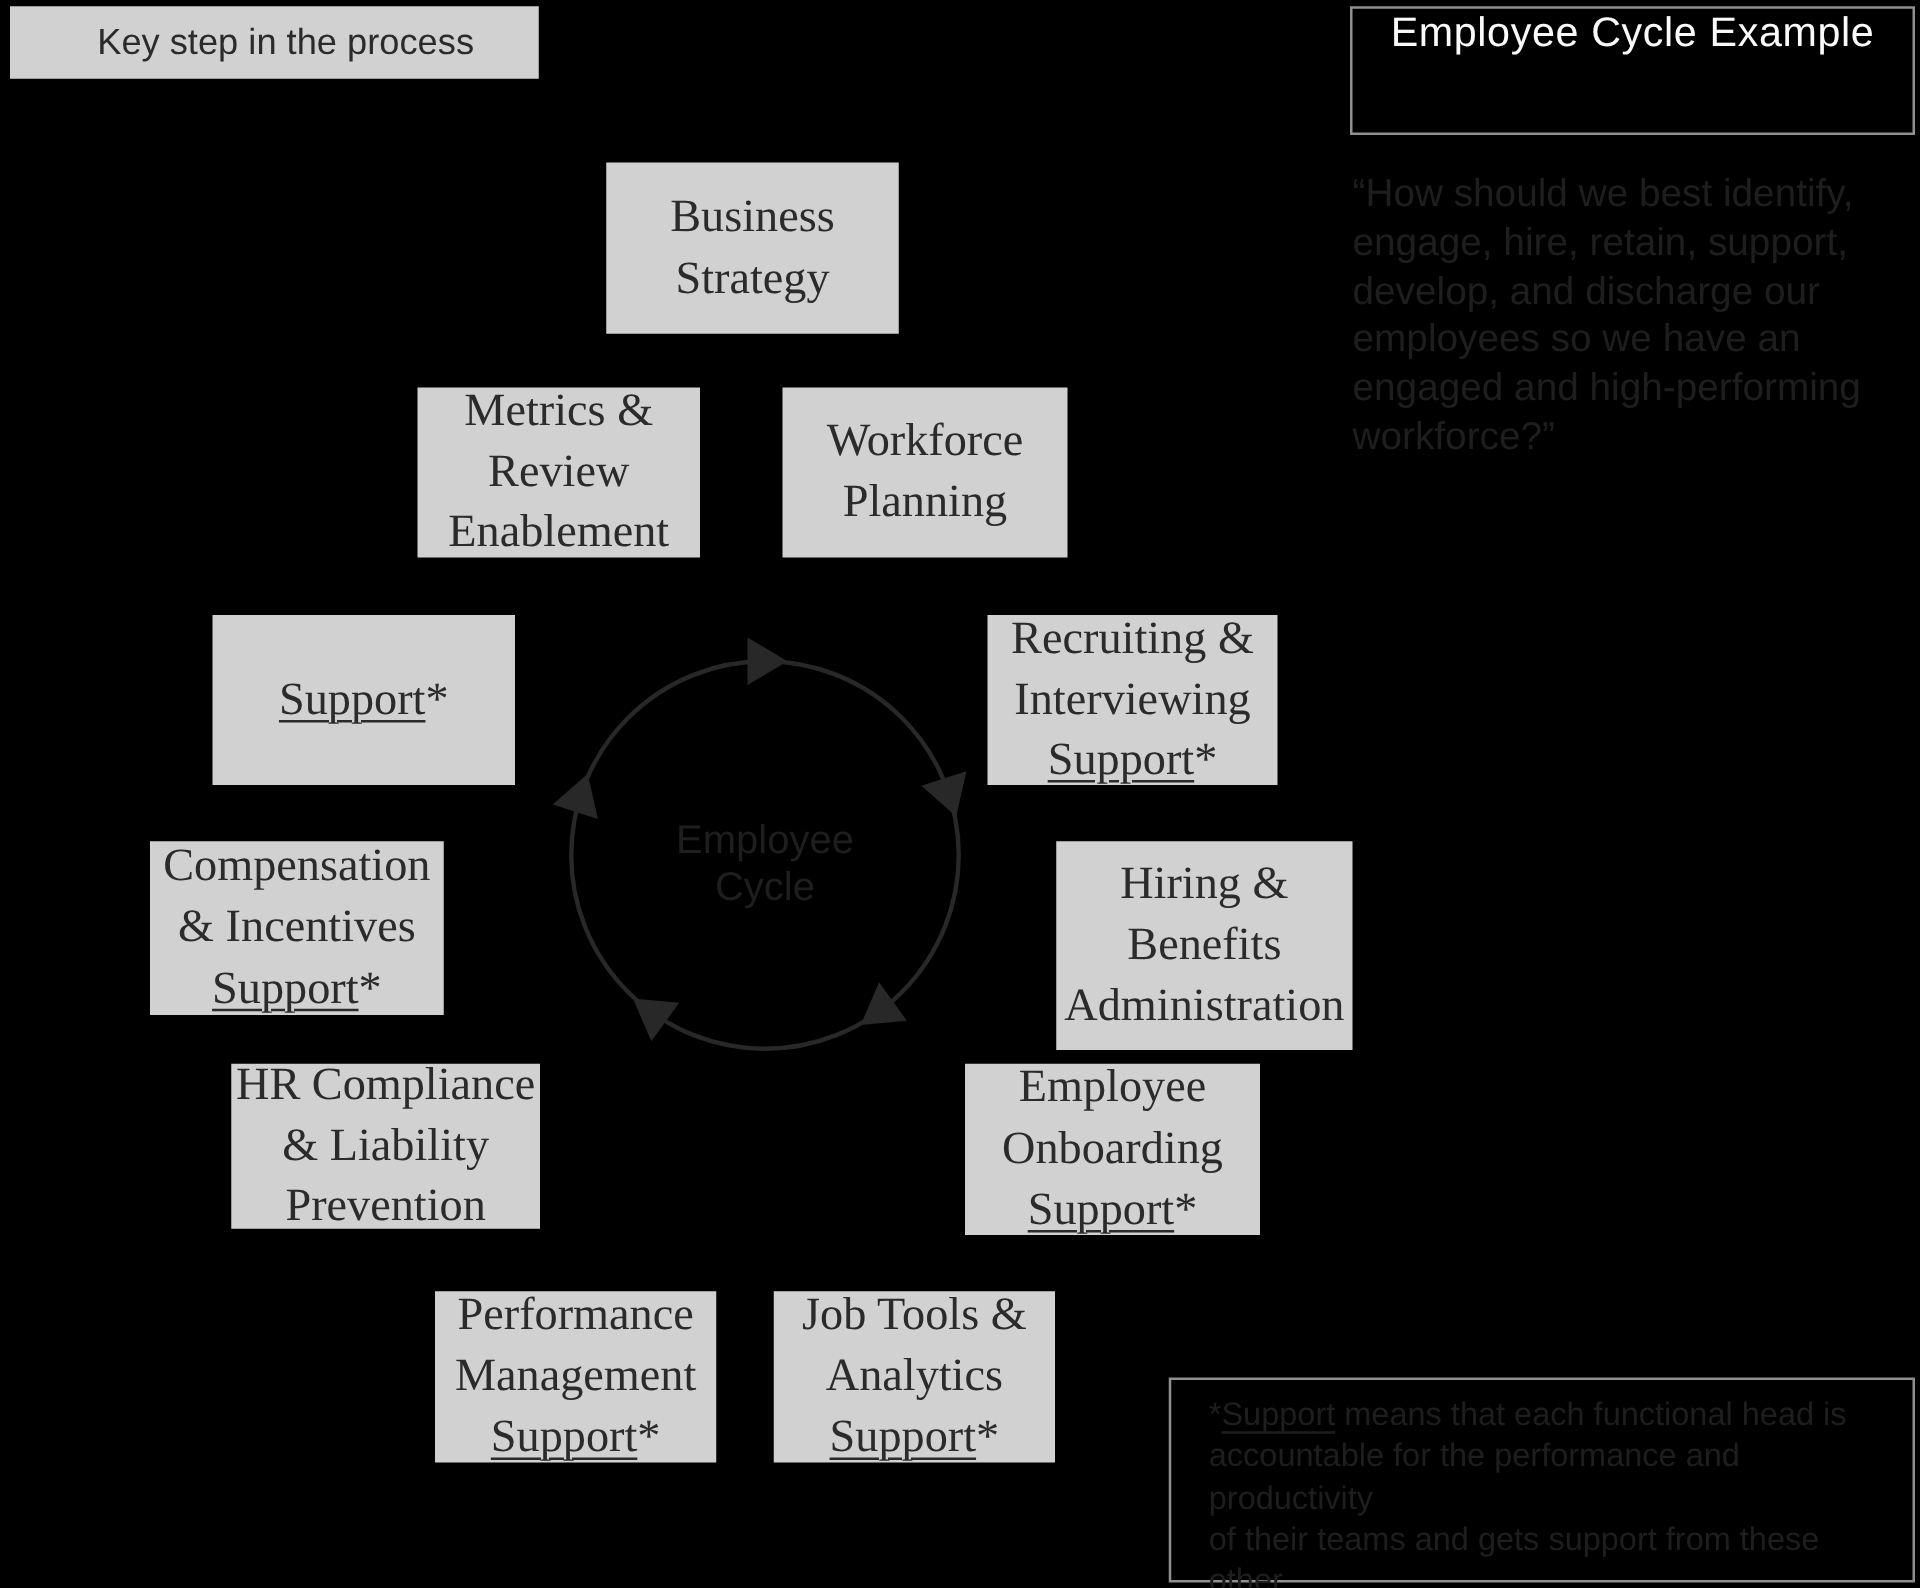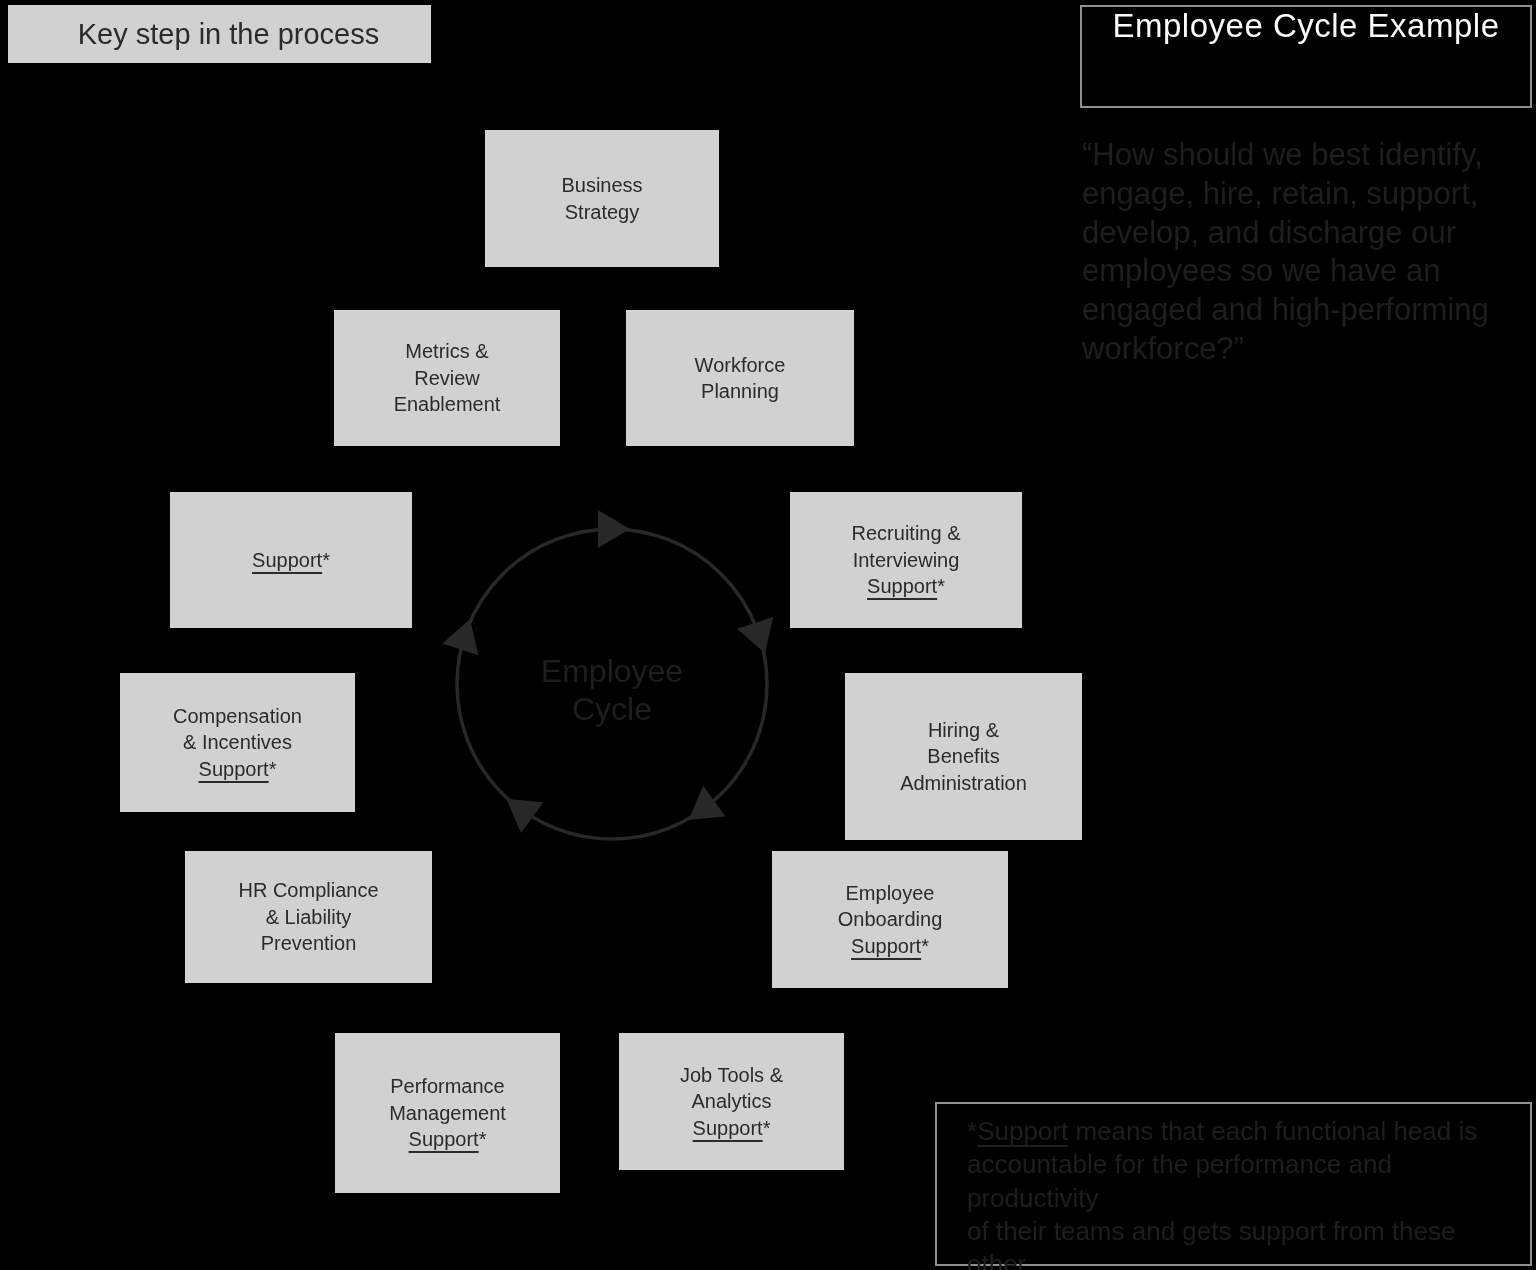--- a/index.html
+++ b/index.html
@@ -44,21 +44,21 @@
     font-size:31px;line-height:1.25;
     color:var(--hidden-text);
     white-space:pre-line;
   }
   
   .box{
     background:var(--box-fill);
     display:flex;flex-direction:column;
     align-items:center;justify-content:center;
     text-align:center;
-    font-size:20px;line-height:1.32;color:var(--box-text);
+    font-size:37px;line-height:1.32;color:var(--box-text);font-family:Liberation Serif, serif;
   }
   .box-label{white-space:pre-line;display:block;}
   .box-support{display:block;}
   .u{text-decoration:underline;text-decoration-thickness:2px;text-underline-offset:5px;}
   
   svg.cycle{left:0;top:0;pointer-events:none;}
   .cycle-ring{fill:none;stroke:var(--circle-stroke);stroke-width:3.5px;}
   .cycle-arrow{fill:var(--circle-stroke);stroke:none;}
   .cycle-label{
     left:472px;top:652px;width:280px;
@@ -164,21 +164,21 @@
 Prevention</span>
   <span class="box-support"><span class="u"></span><span></span></span>
 </div>
 
 <div class="abs box" style="left:772px;top:851px;width:236px;height:137px">
   <span class="box-label">Employee
 Onboarding</span>
   <span class="box-support"><span class="u">Support</span><span>*</span></span>
 </div>
 
-<div class="abs box" style="left:335px;top:1033px;width:225px;height:160px">
+<div class="abs box" style="left:348px;top:1033px;width:225px;height:137px">
   <span class="box-label">Performance
 Management</span>
   <span class="box-support"><span class="u">Support</span><span>*</span></span>
 </div>
 
 <div class="abs box" style="left:619px;top:1033px;width:225px;height:137px">
   <span class="box-label">Job Tools &amp;
 Analytics</span>
   <span class="box-support"><span class="u">Support</span><span>*</span></span>
 </div>

